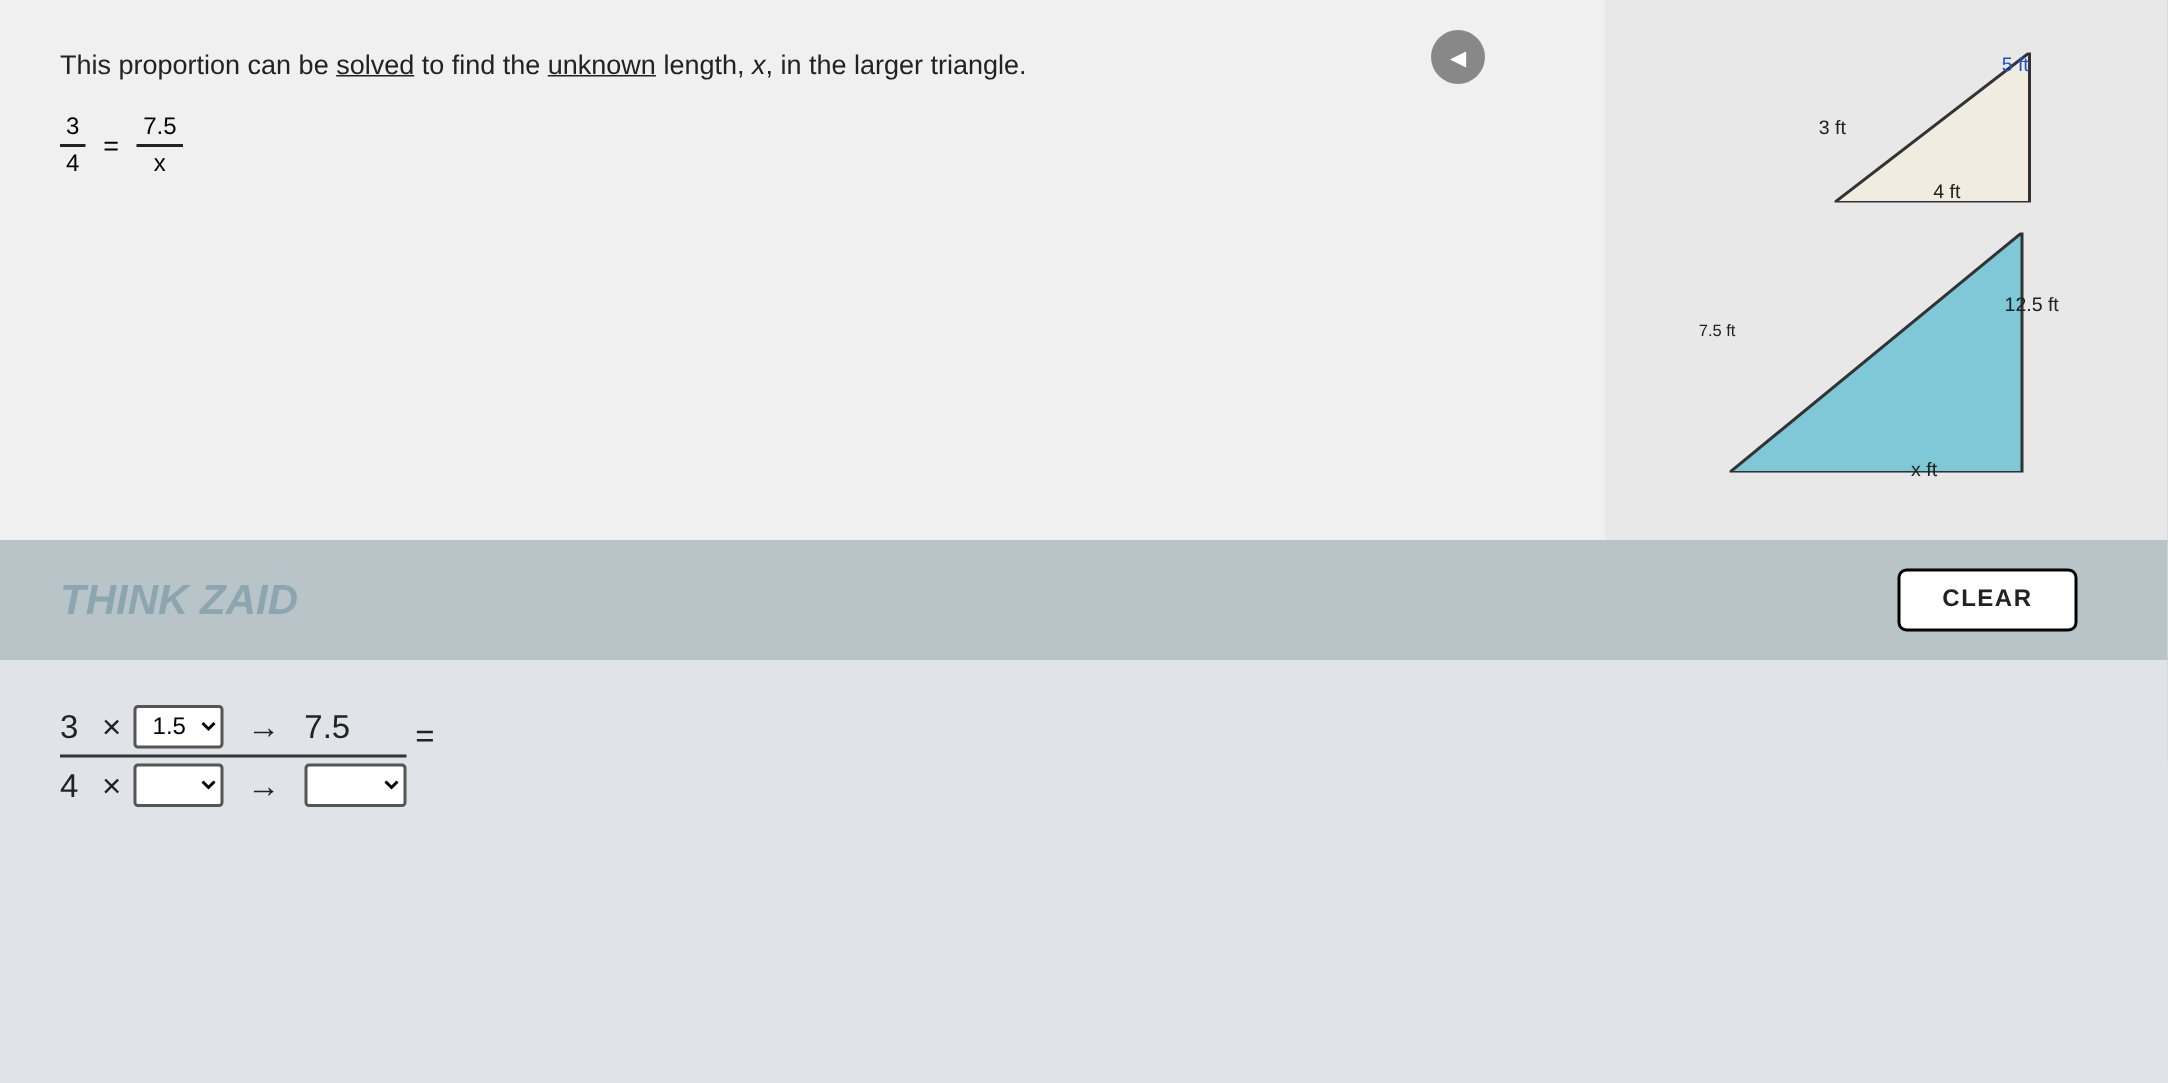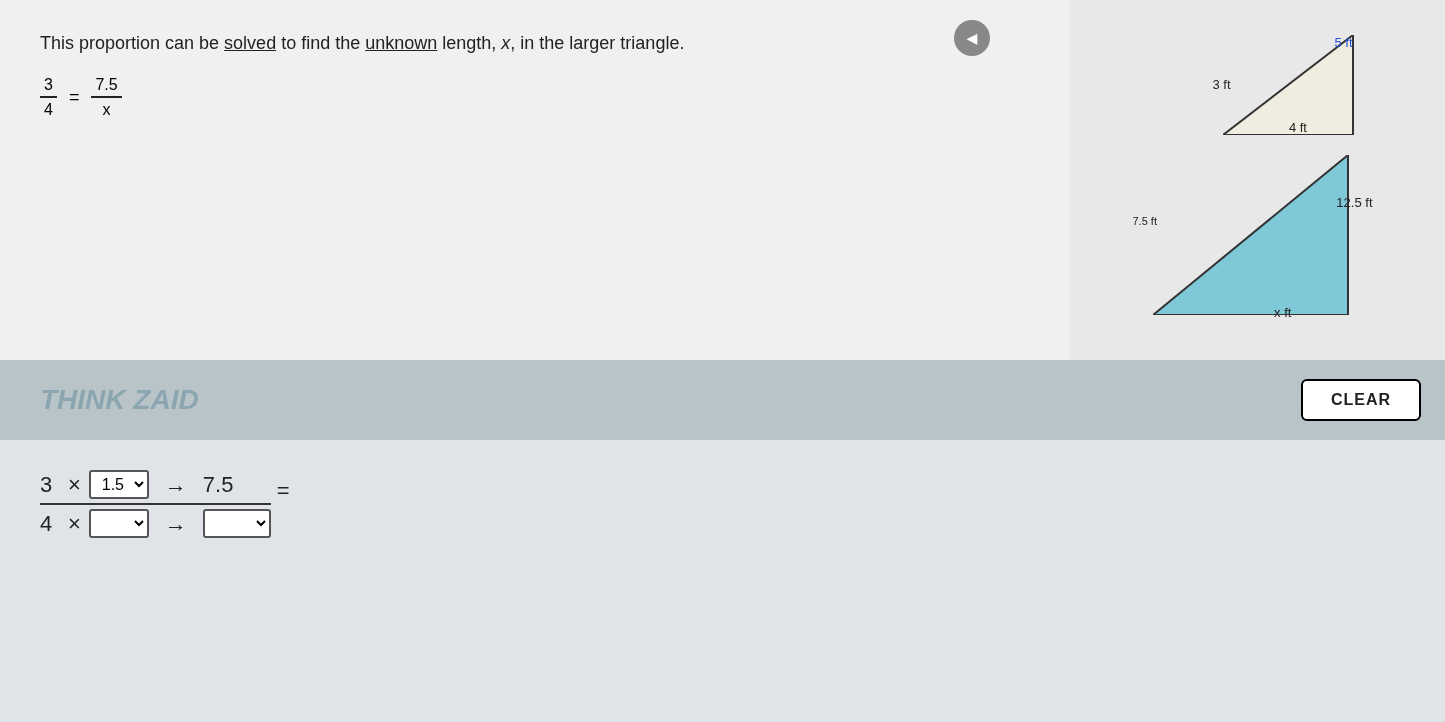--- a/index.html
+++ b/index.html
@@ -191,21 +191,21 @@
       margin-left: 20px;
     }
 
     
     .middle-section {
       background-color: #b8c4c8;
       height: 80px;
       display: flex;
       align-items: center;
       justify-content: flex-end;
-      padding-right: 24px;
+      padding-right: 60px;
       position: relative;
     }
 
     .thinkzap-label {
       color: #7a9aa8;
       font-size: 28px;
       font-weight: bold;
       position: absolute;
       left: 40px;
       opacity: 0.7;

